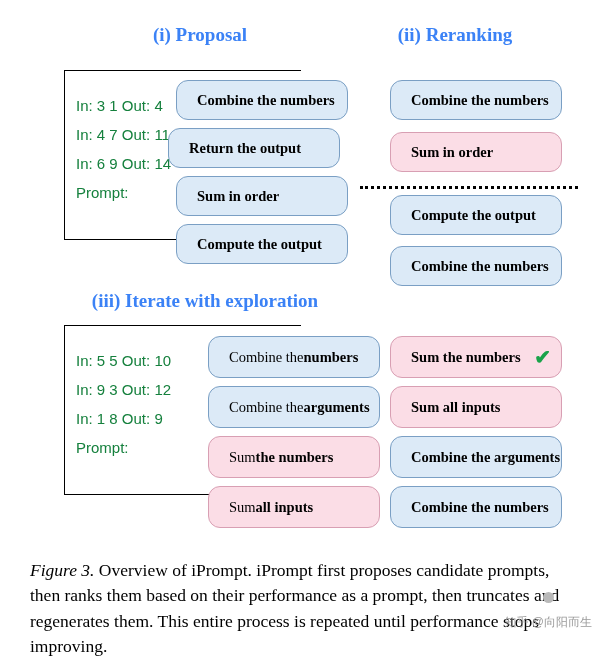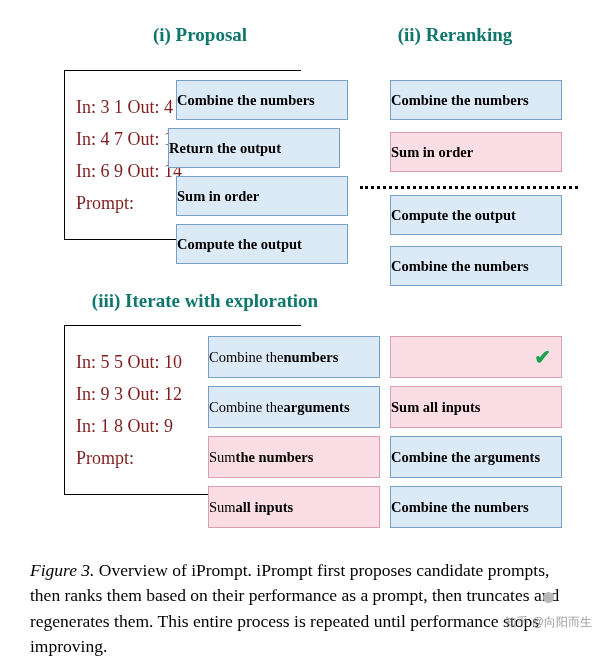--- a/index.html
+++ b/index.html
@@ -13,21 +13,21 @@
     font-family: "Liberation Serif", serif;
     color: #000000;
     position: relative;
     overflow: hidden;
   }
   .panel-title {
     font-family: "Liberation Serif", serif;
     font-weight: bold;
     font-size: 19px;
     text-align: center;
-    color: #0f766e;
+    color: #3b82f6;
   }
   #title-proposal {
     position: absolute;
     left: 70px;
     top: 24px;
     width: 260px;
   }
   #title-reranking {
     position: absolute;
     left: 330px;
@@ -38,27 +38,27 @@
     position: absolute;
     left: 40px;
     top: 290px;
     width: 330px;
     text-align: center;
   }
 
   .box {
     box-sizing: border-box;
     border: 1px solid #5b7fa6;
-    border-radius: 0;
+    border-radius: 12px;
     font-family: "Liberation Serif", serif;
     font-size: 14.5px;
     font-weight: bold;
     display: flex;
     align-items: center;
-    padding-left: 0;
+    padding-left: 20px;
     position: absolute;
   }
   .blue {
     background: #dceaf7;
     border-color: #7a9fc4;
   }
   .pink {
     background: #fbdde6;
     border-color: #d89fb3;
   }
@@ -72,24 +72,24 @@
   }
 
   .prompt-frame {
     position: absolute;
     box-sizing: border-box;
     border: 1.5px solid #000;
     border-right: none;
   }
   .prompt-lines {
     position: absolute;
-    font-family: Liberation Serif, serif;
-    font-size: 18px;
+    font-family: Liberation Sans, sans-serif;
+    font-size: 15px;
     line-height: 1.0;
-    color: #7f1d1d;
+    color: #15803d;
   }
   .prompt-lines div {
     margin-bottom: 14px;
     white-space: nowrap;
   }
 
   .dotted-sep {
     position: absolute;
     border-top: 3px dotted #000;
   }
@@ -187,20 +187,21 @@
 <div class="box pink normal" style="left:176px; top:436px; width:172px; height:42px;">
   <span>Sum </span>
     <b>the numbers</b>
 </div>
 <div class="box pink normal" style="left:176px; top:486px; width:172px; height:42px;">
   <span>Sum </span>
     <b>all inputs</b>
 </div>
 
 <div class="box pink" style="left:390px; top:336px; width:172px; height:42px;">
+  <span>Sum the numbers</span>
   <span class="check">✔</span>
 </div>
 <div class="box pink" style="left:390px; top:386px; width:172px; height:42px;">Sum all inputs</div>
 <div class="box blue" style="left:390px; top:436px; width:172px; height:42px;">Combine the arguments</div>
 <div class="box blue" style="left:390px; top:486px; width:172px; height:42px;">Combine the numbers</div>
 
 <div class="caption">
   <span class="figlabel">Figure 3.</span><span> Overview of iPrompt. iPrompt first proposes candidate prompts, then ranks them based on their performance as a prompt, then truncates and regenerates them. This entire process is repeated until performance stops improving.</span>
 </div>
 

